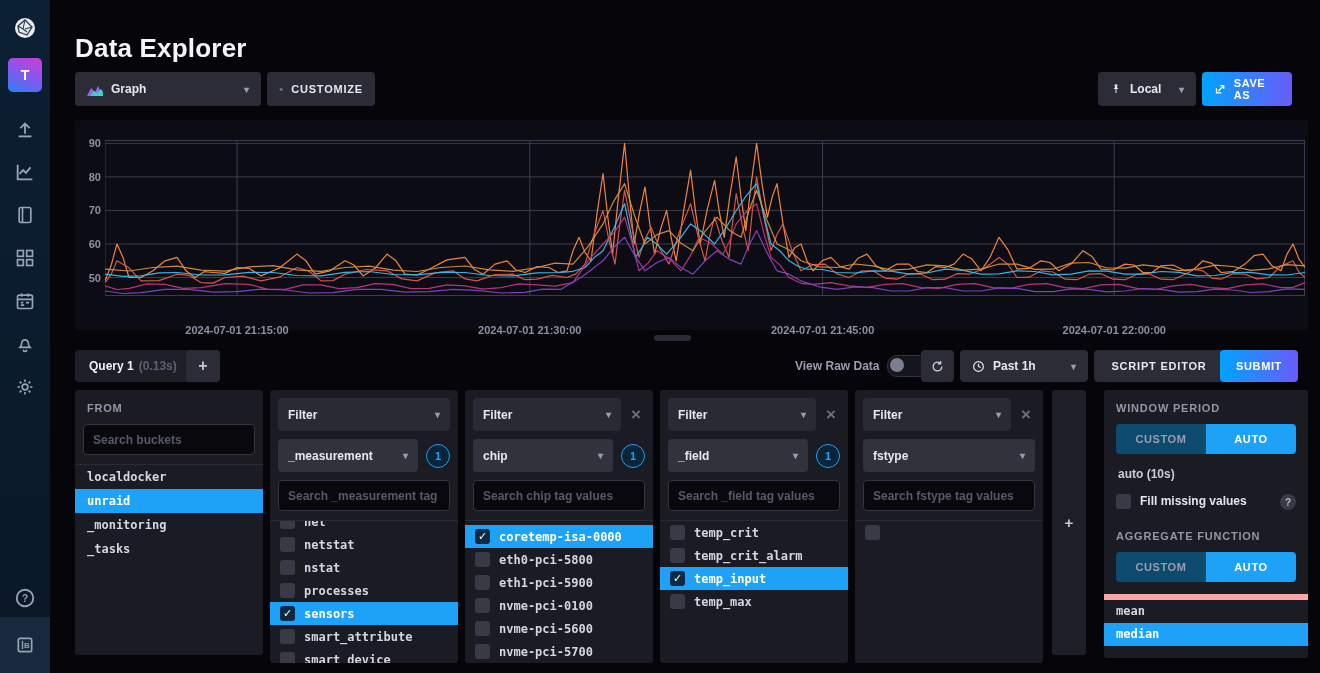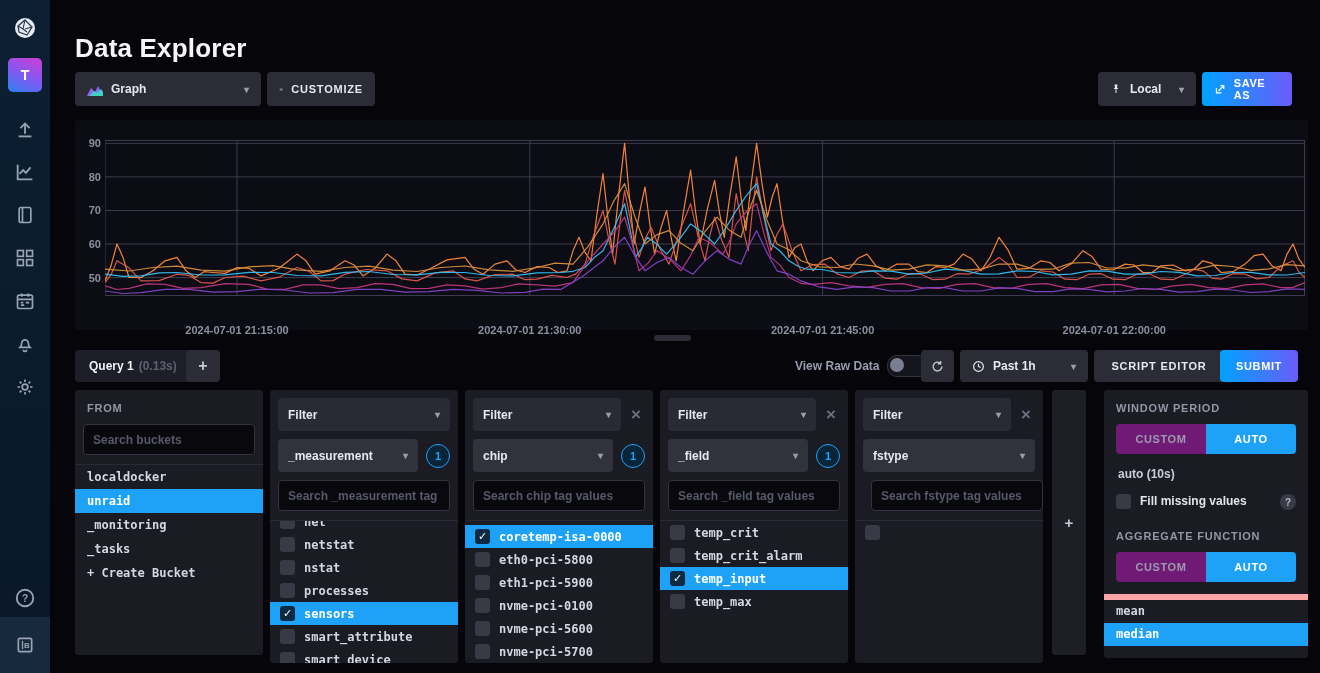--- a/index.html
+++ b/index.html
@@ -89,21 +89,21 @@
   .cb{width:15px;height:15px;border-radius:3px;background:#3a3a46;flex:0 0 auto;display:flex;align-items:center;justify-content:center;}
   .vrow.selected .cb{background:rgba(8,8,14,.78);}
   .cb .tick{color:#fff;font-size:11px;font-weight:bold;font-family:"DejaVu Sans",sans-serif;line-height:1;}
 
   .addfilter-col{left:1052px;width:34px;height:265px;background:#1e1e27;display:flex;align-items:center;justify-content:center;
     color:#c6c9d4;font-size:15px;font-weight:bold;}
 
   .window-panel{left:1104px;width:204px;height:268px;}
   .seg{display:flex;height:30px;border-radius:4px;overflow:hidden;margin:10px 12px 0 12px;}
   .seg .opt{flex:1;display:flex;align-items:center;justify-content:center;font-size:11px;font-weight:bold;letter-spacing:.6px;
-    background:#701a75;color:#9a9dae;}
+    background:#0c4a6e;color:#9a9dae;}
   .seg .opt.active{background:#1da2f7;color:#fff;}
   .autoval{margin:13px 12px 0 14px;font-size:12px;font-weight:bold;color:#c9ccd6;}
   .fillrow{display:flex;align-items:flex-start;gap:9px;margin:13px 12px 0 12px;font-size:12px;font-weight:bold;color:#e3e5ec;}
   .qmark{margin-left:auto;width:16px;height:16px;border-radius:50%;background:#3a3a46;color:#b7bac6;
     font-size:10px;font-weight:bold;display:flex;align-items:center;justify-content:center;}
   .fnlist{margin-top:9px;border-top:6px solid #fca5a5;}
   .fnrow{height:23px;line-height:23px;padding:0 12px;font-size:12px;font-weight:bold;color:#d4d7e1;}
   .fnrow.selected{background:#1da2f7;color:#fff;}
 </style>
 </head>
@@ -298,21 +298,20 @@
 
 <section class="panel from-panel">
   <h5>FROM</h5>
   <input class="search-box" placeholder="Search buckets" style="">
   <div class="hr"></div>
   <div id="bucket-list" class="mono">
       <div class="bucket-row">localdocker</div>
       <div class="bucket-row selected">unraid</div>
       <div class="bucket-row">_monitoring</div>
       <div class="bucket-row">_tasks</div>
-      <div class="bucket-row">+ Create Bucket</div>
     </div>
 </section>
 
 <div id="filter-panels">
     <section class="panel filter-panel" style="left: 270px;">
       <div class="fhead">
         <div class="htitle">
           <span>Filter</span>
           <span class="caret">▾</span>
         </div>
@@ -457,21 +456,21 @@
           <span class="caret">▾</span>
         </div>
         <div class="close-x">×</div>
       </div>
       <div class="keyrow">
         <div class="keybtn">
           <span>fstype</span>
           <span class="caret">▾</span>
         </div>
       </div>
-      <input class="search-box" placeholder="Search fstype tag values" style="margin: 8px 16px 0px;">
+      <input class="search-box" placeholder="Search fstype tag values" style="margin: 8px 8px 0px;">
       <div class="vlist mono">
         <div style="transform: translateY(0px);">
           <div class="vrow">
             <div class="cb"></div>
             <span></span>
           </div>
         </div>
       </div>
     </section>
   </div>

